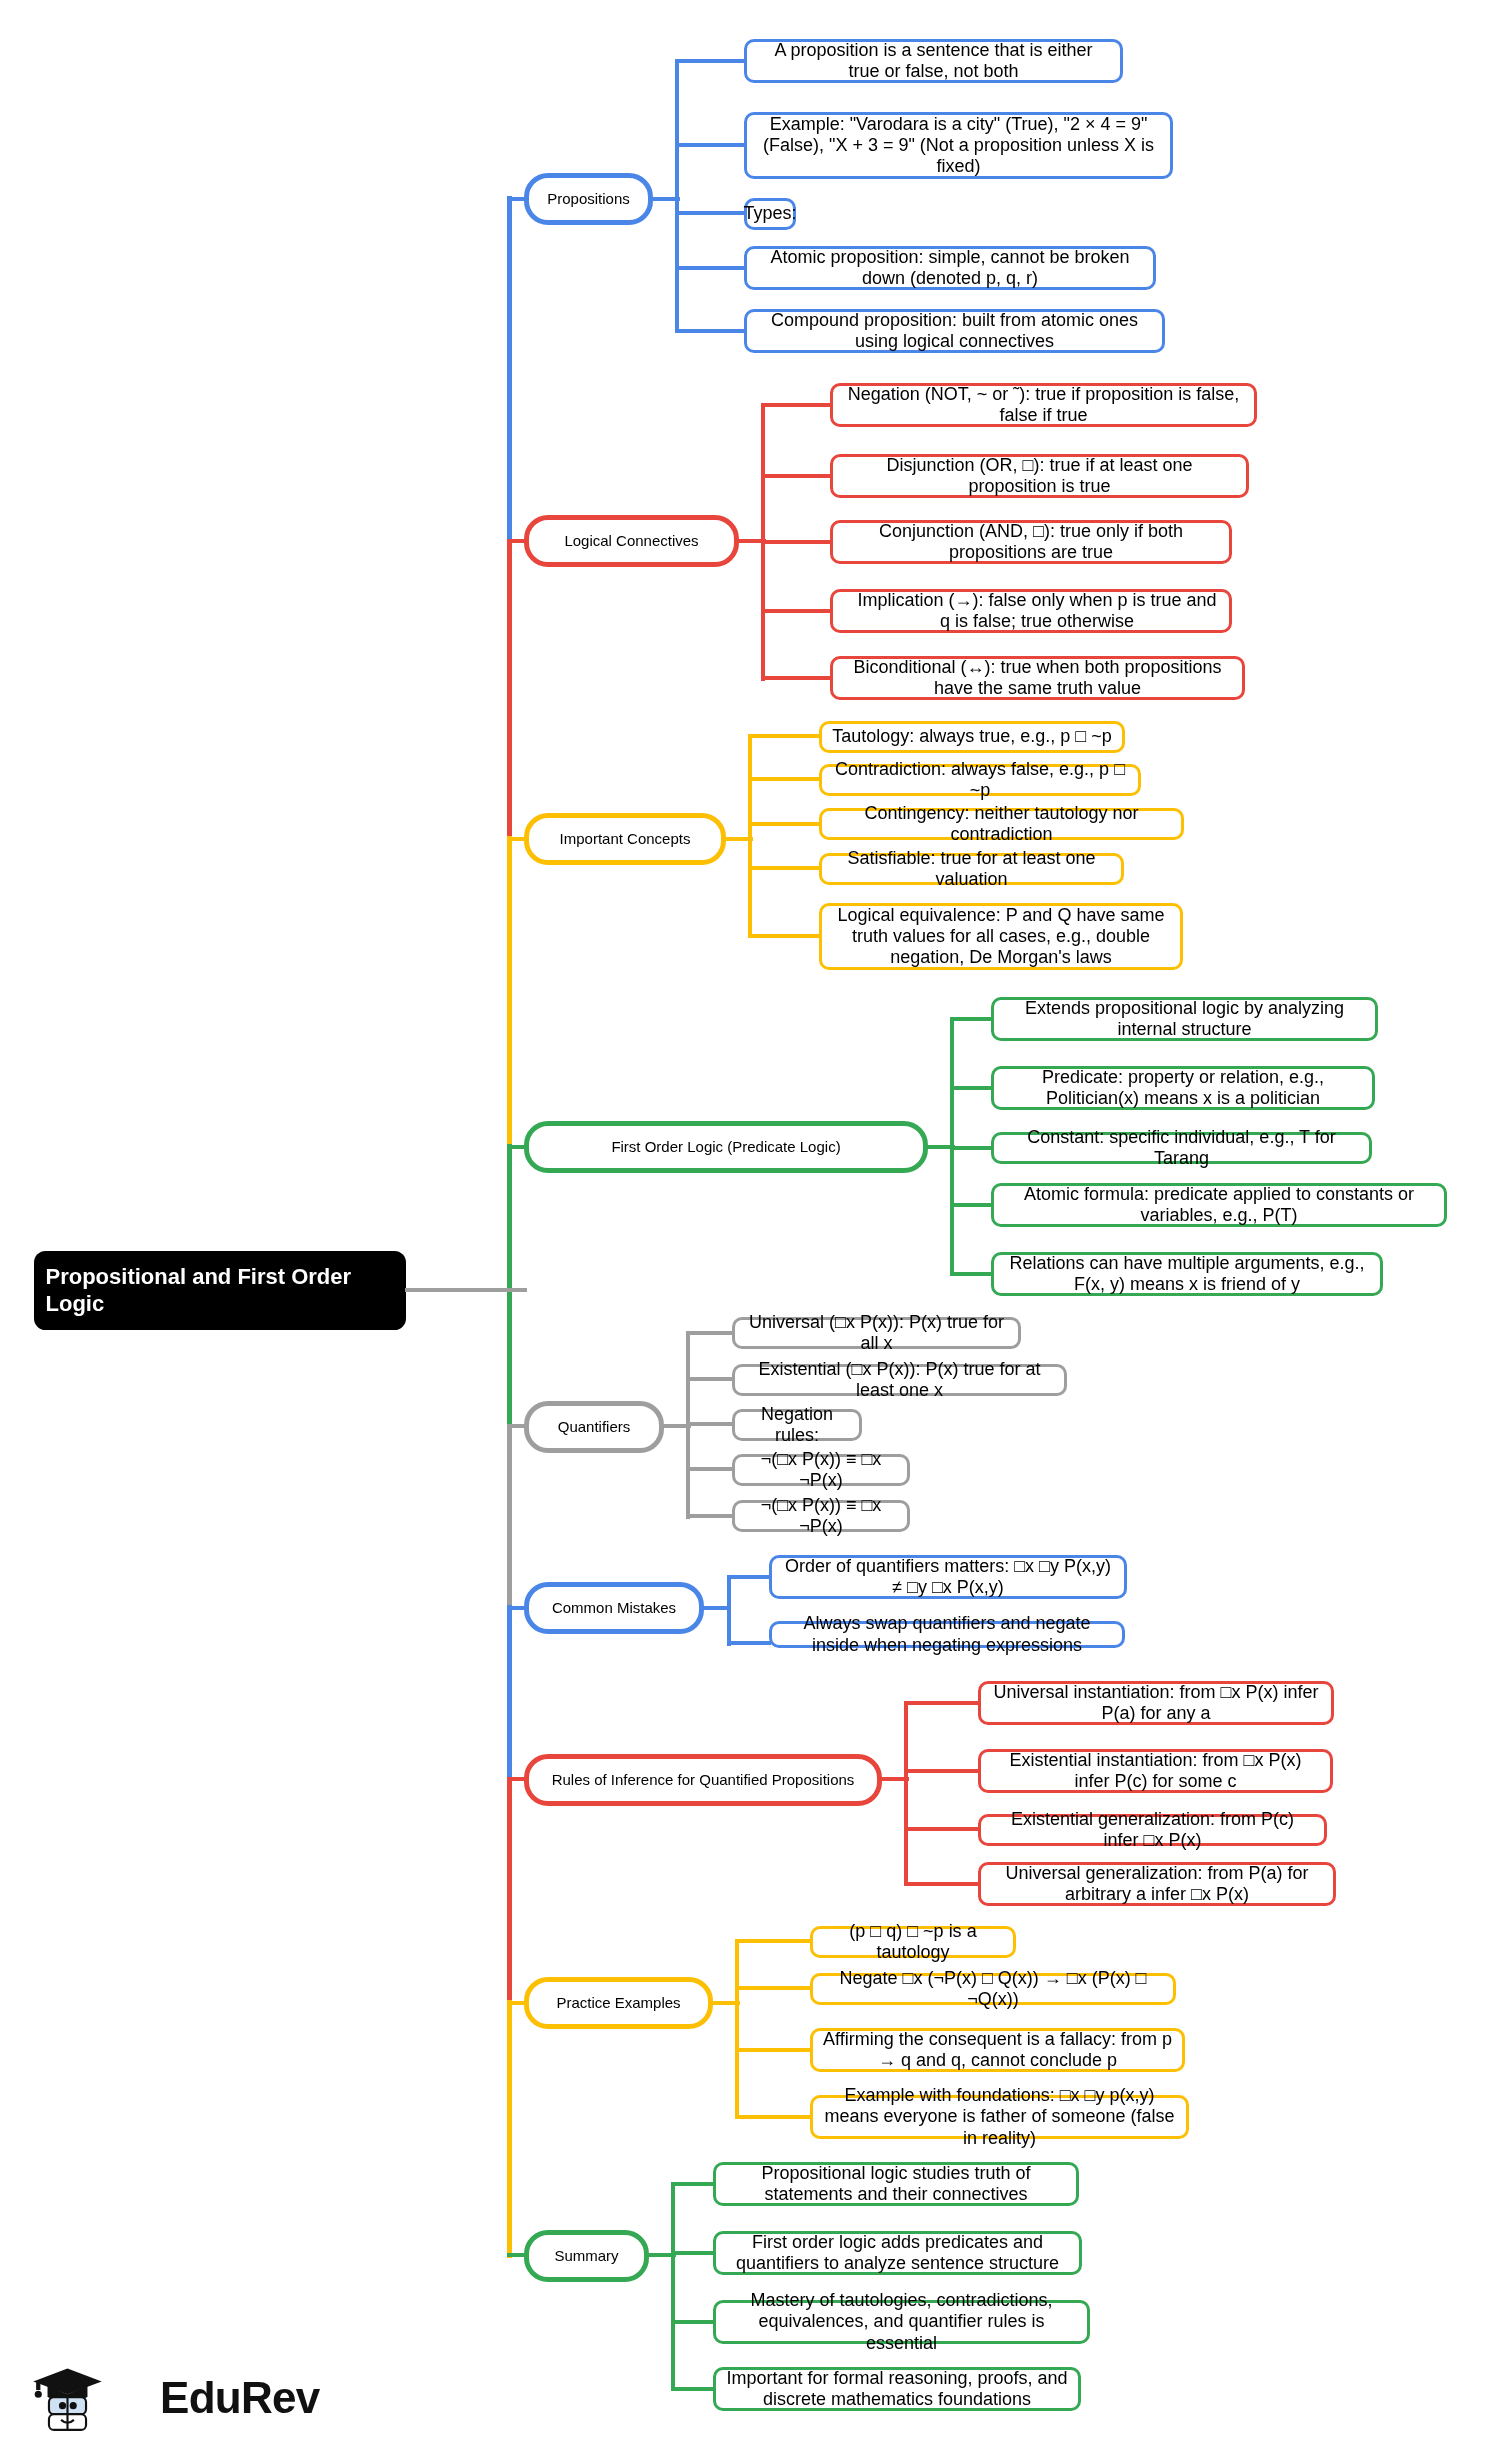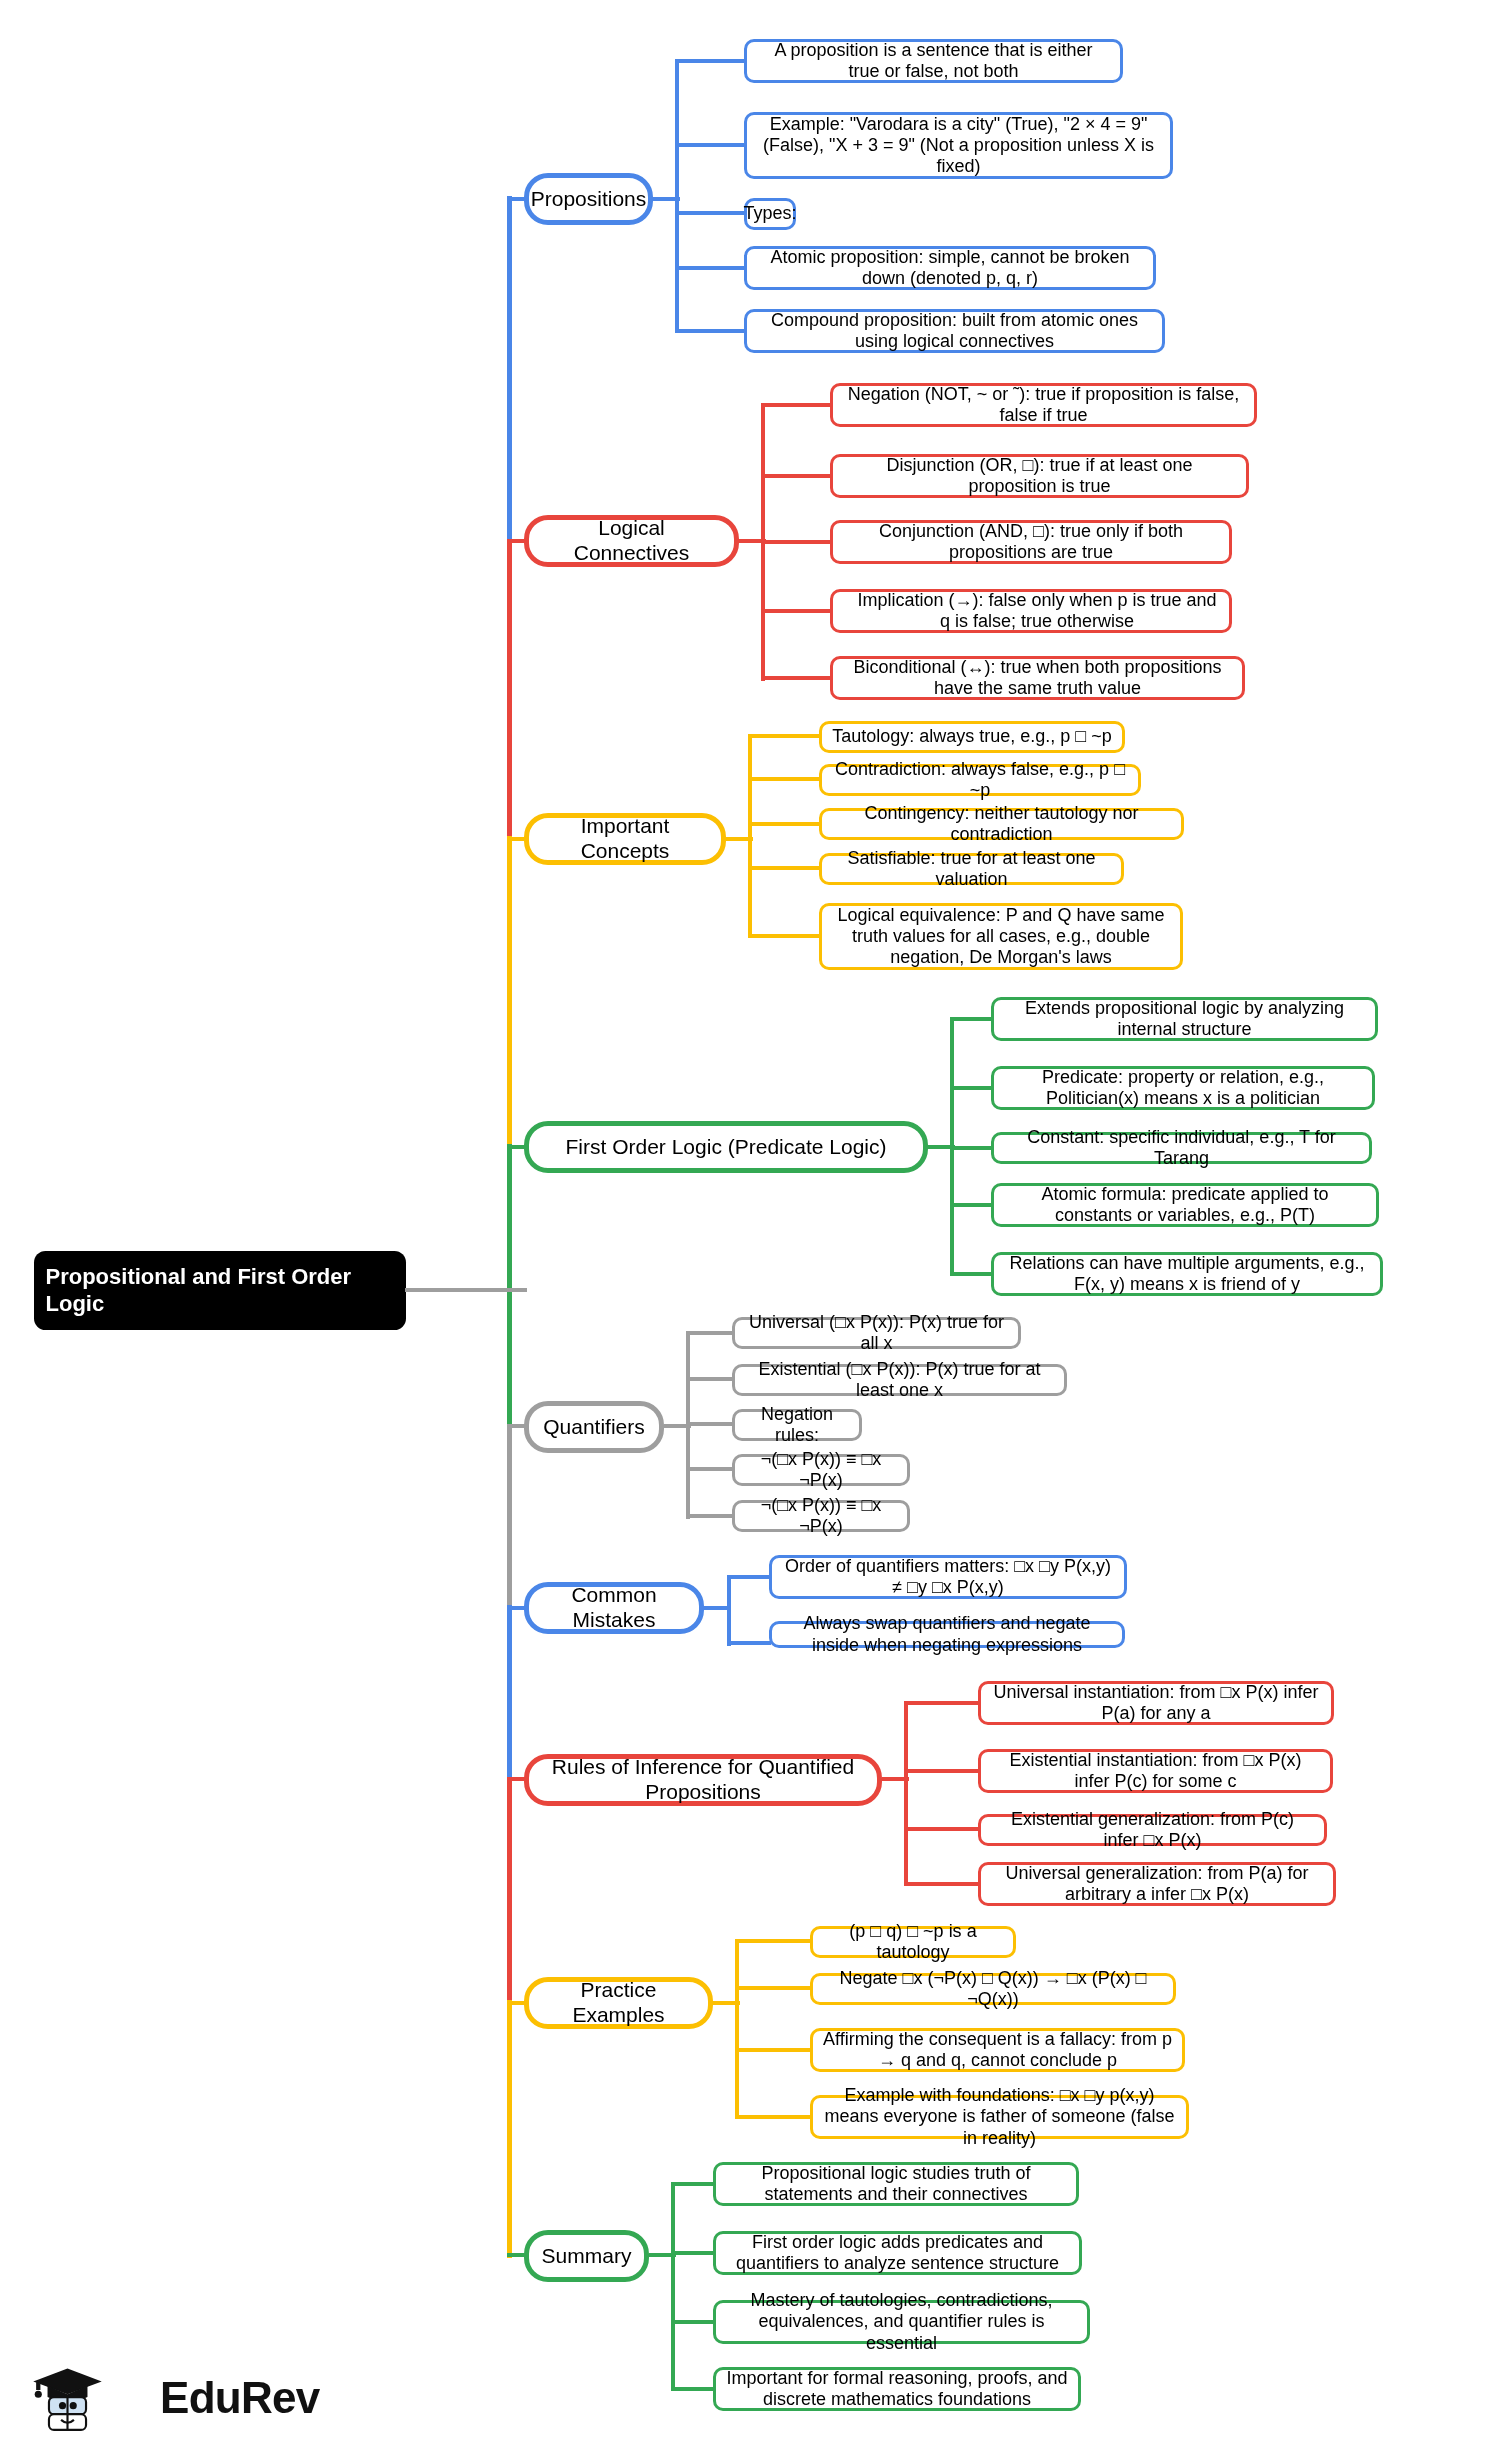--- a/index.html
+++ b/index.html
@@ -8,21 +8,21 @@
   #canvas{position:absolute;left:0;top:0;width:1487px;height:2462px;}
 
   
   .ln{position:absolute;}
 
   
   .node{position:absolute;box-sizing:border-box;background:#ffffff;
         display:flex;align-items:center;justify-content:center;
         text-align:center;color:#000000;line-height:1.18;}
   .lvl1{border-width:5px;border-style:solid;border-radius:24px;
-        font-size:21px;padding:4.3px 13px;}
+        font-size:15px;padding:4.3px 13px;}
   .lvl2{border-width:3.6px;border-style:solid;border-radius:10px;
         font-size:18px;padding:2.9px 10px;}
 
   .c-blue  {border-color:#4a86e8;}
   .c-red   {border-color:#e8453c;}
   .c-yellow{border-color:#fcbf02;}
   .c-green {border-color:#34a853;}
   .c-gray  {border-color:#9e9e9e;}
 
   
@@ -98,21 +98,21 @@
     <div class="node lvl1 c-green" style="left: 524px; width: 404px; height: 52px; top: 1121px; z-index: 5;">First Order Logic (Predicate Logic)</div>
     <div class="ln" style="left: 950px; top: 1017px; width: 4.3px; height: 259px; background: rgb(52, 168, 83); z-index: 2;"></div>
     <div class="ln" style="left: 928px; top: 1145px; width: 26.5px; height: 4.3px; background: rgb(52, 168, 83); z-index: 2;"></div>
     <div class="ln" style="left: 950px; top: 1017px; width: 43px; height: 4.3px; background: rgb(52, 168, 83); z-index: 2;"></div>
     <div class="node lvl2 c-green" style="left: 991px; width: 387px; height: 44px; top: 997px; z-index: 5;">Extends propositional logic by analyzing internal structure</div>
     <div class="ln" style="left: 950px; top: 1086px; width: 43px; height: 4.3px; background: rgb(52, 168, 83); z-index: 2;"></div>
     <div class="node lvl2 c-green" style="left: 991px; width: 384px; height: 44px; top: 1066px; z-index: 5;">Predicate: property or relation, e.g., Politician(x) means x is a politician</div>
     <div class="ln" style="left: 950px; top: 1146px; width: 43px; height: 4.3px; background: rgb(52, 168, 83); z-index: 2;"></div>
     <div class="node lvl2 c-green" style="left: 991px; width: 381px; height: 31.5px; top: 1132px; z-index: 5;">Constant: specific individual, e.g., T for Tarang</div>
     <div class="ln" style="left: 950px; top: 1203px; width: 43px; height: 4.3px; background: rgb(52, 168, 83); z-index: 2;"></div>
-    <div class="node lvl2 c-green" style="left: 991px; width: 388px; height: 44px; top: 1183px; z-index: 5;">Atomic formula: predicate applied to constants or variables, e.g., P(T)</div>
+    <div class="node lvl2 c-green" style="left: 991px; width: 456px; height: 44px; top: 1183px; z-index: 5;">Atomic formula: predicate applied to constants or variables, e.g., P(T)</div>
     <div class="ln" style="left: 950px; top: 1272px; width: 43px; height: 4.3px; background: rgb(52, 168, 83); z-index: 2;"></div>
     <div class="node lvl2 c-green" style="left: 991px; width: 392px; height: 44px; top: 1252px; z-index: 5;">Relations can have multiple arguments, e.g., F(x, y) means x is friend of y</div>
     <div class="ln" style="left: 507px; top: 1424px; width: 20px; height: 4.3px; background: rgb(158, 158, 158); z-index: 2;"></div>
     <div class="node lvl1 c-gray" style="left: 524px; width: 140px; height: 52px; top: 1401px; z-index: 5;">Quantifiers</div>
     <div class="ln" style="left: 686px; top: 1331px; width: 4.3px; height: 188px; background: rgb(158, 158, 158); z-index: 2;"></div>
     <div class="ln" style="left: 664px; top: 1424px; width: 26.5px; height: 4.3px; background: rgb(158, 158, 158); z-index: 2;"></div>
     <div class="ln" style="left: 686px; top: 1331px; width: 47px; height: 4.3px; background: rgb(158, 158, 158); z-index: 2;"></div>
     <div class="node lvl2 c-gray" style="left: 732px; width: 289px; height: 31.5px; top: 1317px; z-index: 5;">Universal (□x P(x)): P(x) true for all x</div>
     <div class="ln" style="left: 686px; top: 1377px; width: 47px; height: 4.3px; background: rgb(158, 158, 158); z-index: 2;"></div>
     <div class="node lvl2 c-gray" style="left: 732px; width: 335px; height: 31.5px; top: 1364px; z-index: 5;">Existential (□x P(x)): P(x) true for at least one x</div>

